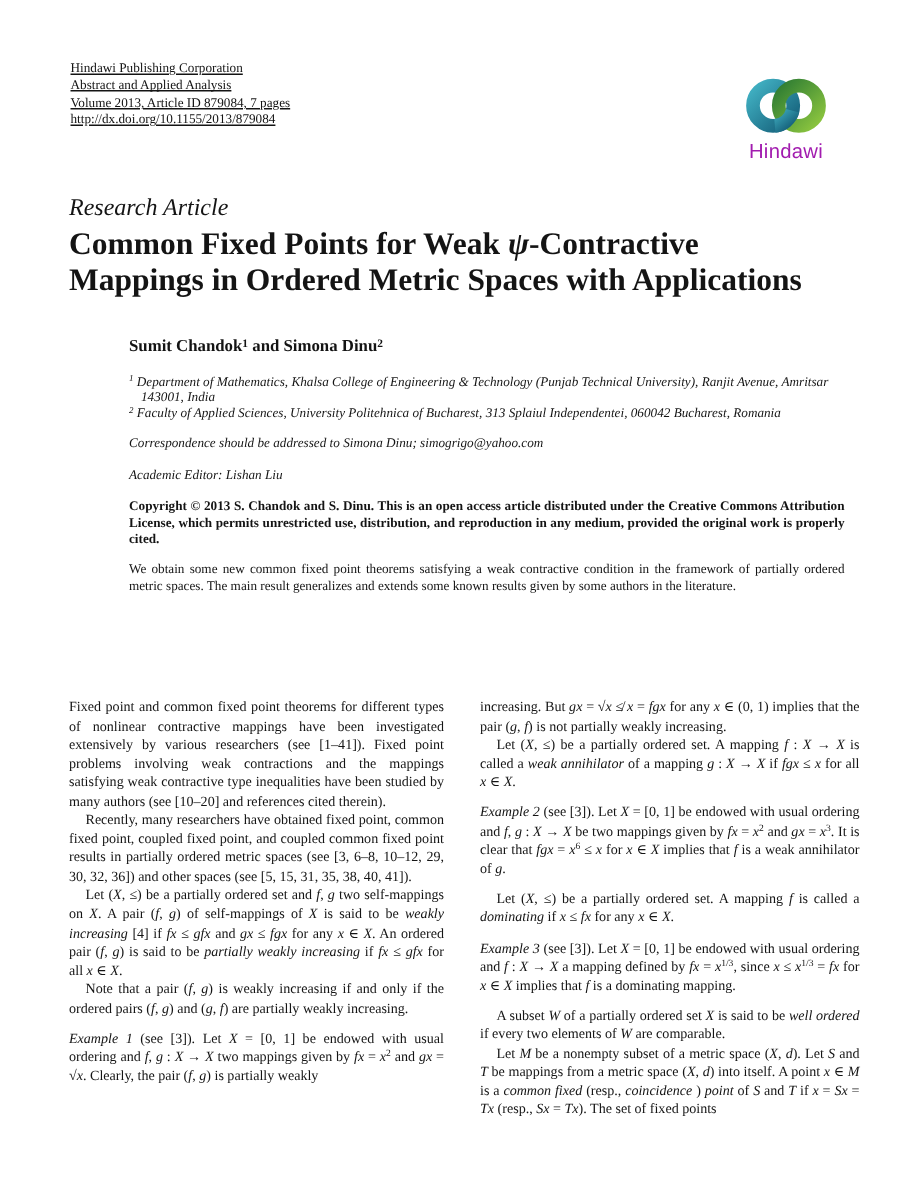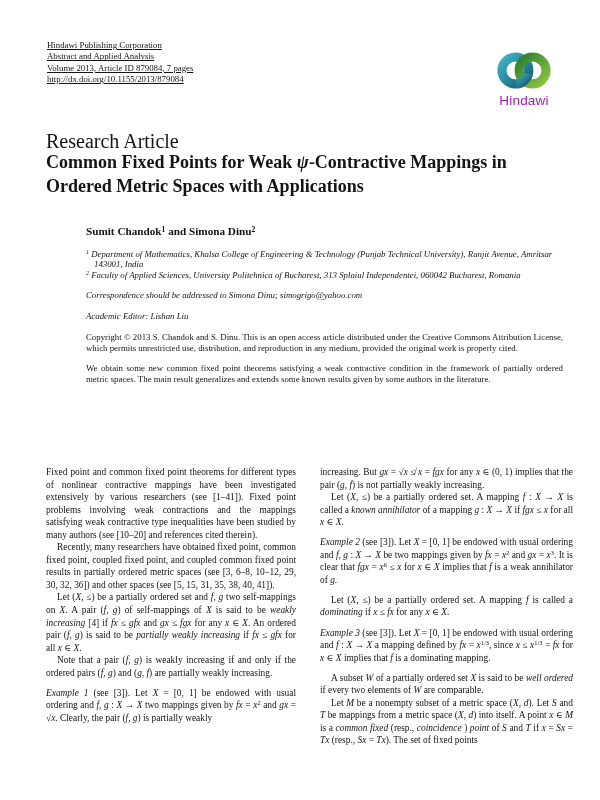--- a/index.html
+++ b/index.html
@@ -10,31 +10,31 @@
   }
   
   .masthead{position:absolute;left:47px;top:40px;font-size:8.8px;line-height:11.4px;text-decoration:underline;}
   .masthead div{white-space:nowrap;}
   
   .logo{position:absolute;left:484px;top:50px;width:80px;text-align:center;}
   .logo svg{display:block;margin:0 auto;}
   .logo .wordmark{font-family:"Liberation Sans","DejaVu Sans",sans-serif;
     font-size:13.5px;color:#8b9195;margin-top:1px;letter-spacing:.2px;}
   
-  .type-label{position:absolute;left:46px;top:130px;font-size:20px;}
+  .type-label{position:absolute;left:46px;top:130px;font-style:italic;font-size:16px;}
   .title{position:absolute;left:46px;top:151px;width:505px;font-weight:700;
-    font-size:18px;line-height:23.5px;}
+    font-size:21px;line-height:23.5px;}
   
   .meta{position:absolute;left:86px;top:226px;width:477px;font-size:8.8px;line-height:10.7px;}
   .authors{font-size:11.2px;font-weight:700;margin:0 0 12px 0;}
   .affils{font-style:italic;margin:0 0 9px 0;}
   .affil{padding-left:8px;text-indent:-8px;}
   .meta-line{margin:0 0 10.5px 0;font-style:italic;}
   .justify{text-align:justify;}
-  .copyright{margin:0 0 9.5px 0;}
+  .copyright{margin:0 0 9.5px 0;font-weight:bold;}
   
   .section-heading{position:absolute;left:46px;top:442px;font-size:11.4px;font-weight:700;}
   .columns{position:absolute;left:46px;top:466px;width:517px;display:grid;
     grid-template-columns:250px 253px;column-gap:24px;
     font-size:9.4px;line-height:12.55px;text-align:justify;
     hyphens:auto;-webkit-hyphens:auto;}
   .columns p{margin:0;}
   .columns p.ind{text-indent:11px;}
   .columns p.ex{margin-top:7.5px;margin-bottom:7.5px;}
   sup{font-size:.68em;line-height:0;vertical-align:baseline;position:relative;top:-.45em;}
@@ -89,21 +89,21 @@
   <div class="columns">
     <div class="col">
       <p>Fixed point and common fixed point theorems for different types of nonlinear contractive mappings have been investigated extensively by various researchers (see [1–41]). Fixed point problems involving weak contractions and the mappings satisfying weak contractive type inequalities have been studied by many authors (see [10–20] and references cited therein).</p>
       <p class="ind">Recently, many researchers have obtained fixed point, common fixed point, coupled fixed point, and coupled common fixed point results in partially ordered metric spaces (see [3, 6–8, 10–12, 29, 30, 32, 36]) and other spaces (see [5, 15, 31, 35, 38, 40, 41]).</p>
       <p class="ind">Let (<i>X</i>, ≤) be a partially ordered set and <i>f</i>, <i>g</i> two self-mappings on <i>X</i>. A pair (<i>f</i>, <i>g</i>) of self-mappings of <i>X</i> is said to be <i>weakly increasing</i> [4] if <i>fx</i> ≤ <i>gfx</i> and <i>gx</i> ≤ <i>fgx</i> for any <i>x</i> ∈ <i>X</i>. An ordered pair (<i>f</i>, <i>g</i>) is said to be <i>partially weakly increasing</i> if <i>fx</i> ≤ <i>gfx</i> for all <i>x</i> ∈ <i>X</i>.</p>
       <p class="ind">Note that a pair (<i>f</i>, <i>g</i>) is weakly increasing if and only if the ordered pairs (<i>f</i>, <i>g</i>) and (<i>g</i>, <i>f</i>) are partially weakly increasing.</p>
       <p class="ex"><i>Example 1</i> (see [3]). Let <i>X</i> = [0, 1] be endowed with usual ordering and <i>f</i>, <i>g</i> : <i>X</i> → <i>X</i> two mappings given by <i>fx</i> = <i>x</i><sup>2</sup> and <i>gx</i> = √<i>x</i>. Clearly, the pair (<i>f</i>, <i>g</i>) is partially weakly</p>
     </div>
     <div class="col">
       <p>increasing. But <i>gx</i> = √<i>x</i> ≰ <i>x</i> = <i>fgx</i> for any <i>x</i> ∈ (0, 1) implies that the pair (<i>g</i>, <i>f</i>) is not partially weakly increasing.</p>
-      <p class="ind">Let (<i>X</i>, ≤) be a partially ordered set. A mapping <i>f</i> : <i>X</i> → <i>X</i> is called a <i>known annihilator</i> of a mapping <i>g</i> : <i>X</i> → <i>X</i> if <i>fgx</i> ≤ <i>x</i> for all <i>x</i> ∈ <i>X</i>.</p>
+      <p class="ind">Let (<i>X</i>, ≤) be a partially ordered set. A mapping <i>f</i> : <i>X</i> → <i>X</i> is called a <i>weak annihilator</i> of a mapping <i>g</i> : <i>X</i> → <i>X</i> if <i>fgx</i> ≤ <i>x</i> for all <i>x</i> ∈ <i>X</i>.</p>
       <p class="ex"><i>Example 2</i> (see [3]). Let <i>X</i> = [0, 1] be endowed with usual ordering and <i>f</i>, <i>g</i> : <i>X</i> → <i>X</i> be two mappings given by <i>fx</i> = <i>x</i><sup>2</sup> and <i>gx</i> = <i>x</i><sup>3</sup>. It is clear that <i>fgx</i> = <i>x</i><sup>6</sup> ≤ <i>x</i> for <i>x</i> ∈ <i>X</i> implies that <i>f</i> is a weak annihilator of <i>g</i>.</p>
       <p class="ind">Let (<i>X</i>, ≤) be a partially ordered set. A mapping <i>f</i> is called a <i>dominating</i> if <i>x</i> ≤ <i>fx</i> for any <i>x</i> ∈ <i>X</i>.</p>
       <p class="ex"><i>Example 3</i> (see [3]). Let <i>X</i> = [0, 1] be endowed with usual ordering and <i>f</i> : <i>X</i> → <i>X</i> a mapping defined by <i>fx</i> = <i>x</i><sup>1/3</sup>, since <i>x</i> ≤ <i>x</i><sup>1/3</sup> = <i>fx</i> for <i>x</i> ∈ <i>X</i> implies that <i>f</i> is a dominating mapping.</p>
       <p class="ind">A subset <i>W</i> of a partially ordered set <i>X</i> is said to be <i>well ordered</i> if every two elements of <i>W</i> are comparable.</p>
       <p class="ind">Let <i>M</i> be a nonempty subset of a metric space (<i>X</i>, <i>d</i>). Let <i>S</i> and <i>T</i> be mappings from a metric space (<i>X</i>, <i>d</i>) into itself. A point <i>x</i> ∈ <i>M</i> is a <i>common fixed</i> (resp., <i>coincidence</i> ) <i>point</i> of <i>S</i> and <i>T</i> if <i>x</i> = <i>Sx</i> = <i>Tx</i> (resp., <i>Sx</i> = <i>Tx</i>). The set of fixed points</p>
     </div>
   </div>
 
 </div>
 

